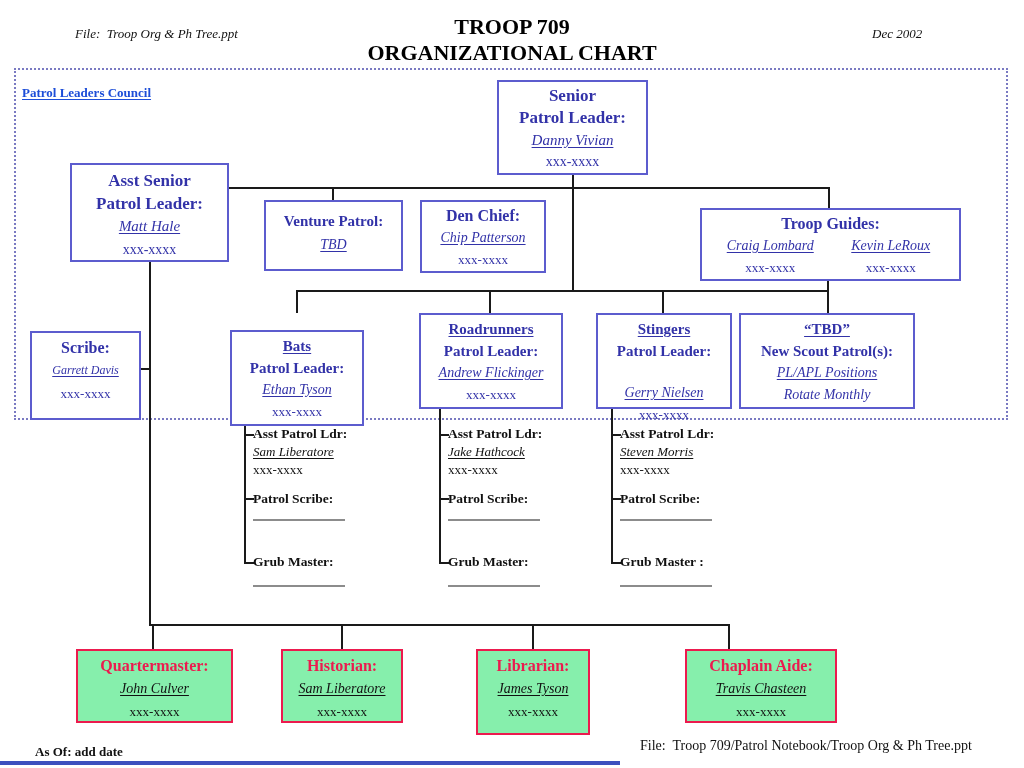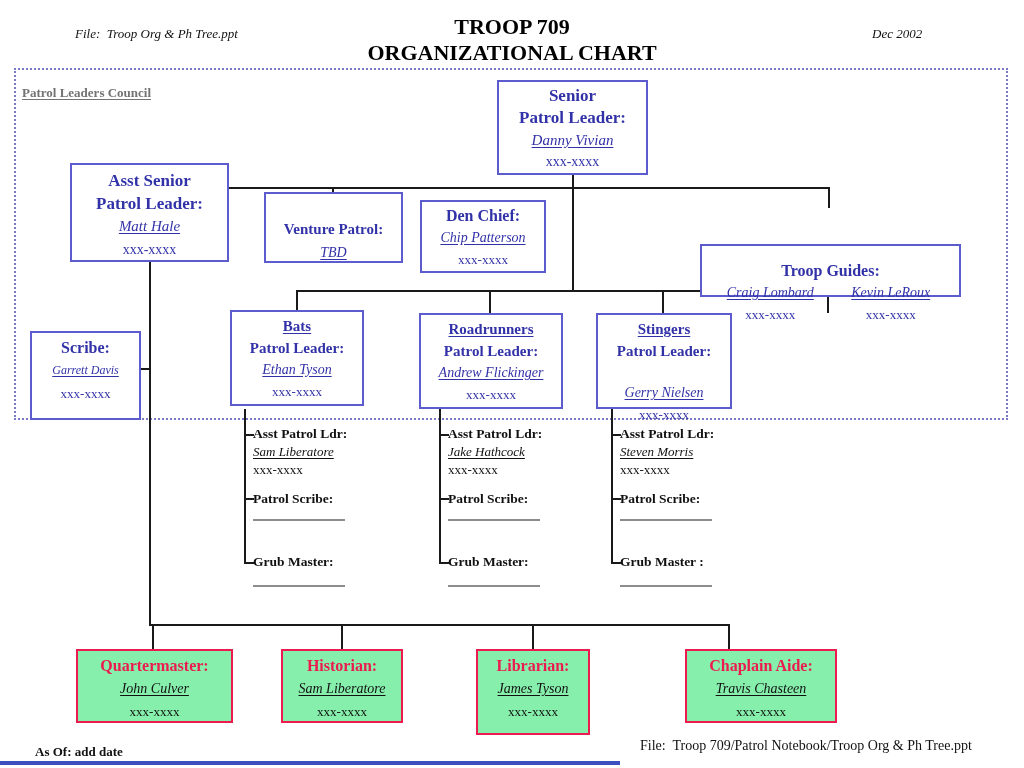--- a/index.html
+++ b/index.html
@@ -4,21 +4,21 @@
 <style>
   html,body{margin:0;padding:0;}
   body{width:1024px;height:768px;background:#ffffff;font-family:"Liberation Serif",serif;}
   #slide{position:relative;width:1024px;height:768px;background:#ffffff;overflow:hidden;}
 
   .hdr-file{position:absolute;left:75px;top:26px;font-style:italic;font-size:13px;color:#111;white-space:pre;}
   .hdr-date{position:absolute;left:872px;top:26px;font-style:italic;font-size:13px;color:#111;}
   .hdr-title{position:absolute;left:0;right:0;top:14px;text-align:center;font-weight:bold;font-size:22px;line-height:26px;color:#000;}
 
   .plc-rect{position:absolute;left:14px;top:68px;width:990px;height:348px;border:2px dotted #7a7ac2;}
-  .plc-label{position:absolute;left:22px;top:85px;font-weight:bold;font-size:13px;color:#737373;text-decoration:underline;text-underline-offset:2px;}
+  .plc-label{position:absolute;left:22px;top:85px;font-weight:bold;font-size:13px;color:#1d4ed8;text-decoration:underline;text-underline-offset:2px;}
 
   .box{position:absolute;border:2px solid #5c5cce;background:#fff;color:#3232a8;text-align:center;box-sizing:border-box;}
   .rbox{position:absolute;border:2px solid #ec1a4e;background:#86efac;text-align:center;box-sizing:border-box;}
   .bt{font-weight:bold;}
   .nm{font-style:italic;text-decoration:underline;text-underline-offset:2px;}
   .it{font-style:italic;}
   .blk{color:#111;}
   .red{color:#ec1a4e;}
 
   .conn{position:absolute;background:#1a1a1a;}
@@ -89,72 +89,78 @@
     <div style="font-size:14px;">xxx-xxxx</div>
   </div>
 
   <div class="box" style="left:70px;top:163px;width:159px;height:99px;font-size:17px;line-height:23px;padding-top:4px;">
     <div class="bt">Asst Senior</div>
     <div class="bt">Patrol Leader:</div>
     <div class="nm" style="font-size:15px;">Matt Hale</div>
     <div style="font-size:14px;">xxx-xxxx</div>
   </div>
 
-  <div class="box" style="left:264px;top:192px;width:139px;height:71px;font-size:15px;line-height:23px;padding-top:24px;">
+  <div class="box" style="left:264px;top:200px;width:139px;height:71px;font-size:15px;line-height:23px;padding-top:8px;">
     <div class="bt">Venture Patrol:</div>
     <div class="nm" style="font-size:14px;">TBD</div>
   </div>
 
   <div class="box" style="left:420px;top:200px;width:126px;height:73px;font-size:16px;line-height:22px;padding-top:3px;">
     <div class="bt">Den Chief:</div>
     <div class="nm" style="font-size:14px;">Chip Patterson</div>
     <div style="font-size:13px;">xxx-xxxx</div>
   </div>
 
-  <div class="box" style="left:700px;top:208px;width:261px;height:53px;font-size:16px;line-height:22px;padding-top:14px;margin-top:36px;">
+  <div class="box" style="left:700px;top:208px;width:261px;height:73px;font-size:16px;line-height:22px;padding-top:3px;">
     <div class="bt">Troop Guides:</div>
     <div class="tg-row">
       <div class="tg-col">
         <div class="nm" style="font-size:14px;">Craig Lombard</div>
         <div style="font-size:13px;">xxx-xxxx</div>
       </div>
       <div class="tg-col">
         <div class="nm" style="font-size:14px;">Kevin LeRoux</div>
         <div style="font-size:13px;">xxx-xxxx</div>
       </div>
     </div>
   </div>
 
   <div class="box" style="left:30px;top:331px;width:111px;height:89px;font-size:16px;line-height:23px;padding-top:3px;">
     <div class="bt">Scribe:</div>
     <div class="nm" style="font-size:12px;">Garrett Davis</div>
     <div style="font-size:13px;">xxx-xxxx</div>
   </div>
 
-  <div class="box" style="left:230px;top:310px;width:134px;height:96px;font-size:15px;line-height:22px;padding-top:3px;">
+  <div class="box" style="left:230px;top:330px;width:134px;height:96px;font-size:15px;line-height:22px;padding-top:3px;">
     <div class="bt nm" style="font-style:normal;">Bats</div>
     <div class="bt">Patrol Leader:</div>
     <div class="nm" style="font-size:14px;">Ethan Tyson</div>
     <div style="font-size:13px;">xxx-xxxx</div>
   </div>
 
   <div class="box" style="left:419px;top:313px;width:144px;height:96px;font-size:15px;line-height:22px;padding-top:3px;">
     <div class="bt nm" style="font-style:normal;">Roadrunners</div>
     <div class="bt">Patrol Leader:</div>
     <div class="nm" style="font-size:14px;">Andrew Flickinger</div>
     <div style="font-size:13px;">xxx-xxxx</div>
   </div>
 
   <div class="box" style="left:596px;top:313px;width:136px;height:96px;font-size:15px;line-height:22px;padding-top:3px;">
     <div class="bt nm" style="font-style:normal;">Stingers</div>
     <div class="bt">Patrol Leader:</div>
     <div class="nm" style="font-size:14px;margin-top:20px;">Gerry Nielsen</div>
     <div style="font-size:13px;">xxx-xxxx</div>
   </div>
 
+  <div class="box" style="left:739px;top:313px;width:176px;height:96px;font-size:15px;line-height:22px;padding-top:3px;">
+    <div class="bt nm" style="font-style:normal;">“TBD”</div>
+    <div class="bt">New Scout Patrol(s):</div>
+    <div class="nm" style="font-size:14px;">PL/APL Positions</div>
+    <div class="it" style="font-size:14px;">Rotate Monthly</div>
+  </div>
 
   <div class="dcol" style="left:253px;top:423px;height:175px;">
     <div class="lab" style="top:3px;">Asst Patrol Ldr:</div>
     <div class="dnm" style="top:21px;">Sam Liberatore</div>
     <div class="dph" style="top:39px;">xxx-xxxx</div>
     <div class="lab" style="top:68px;">Patrol Scribe:</div>
     <div class="blank-line" style="top:96px;"></div>
     <div class="lab" style="top:131px;">Grub Master:</div>
     <div class="blank-line" style="top:162px;"></div>
   </div>

